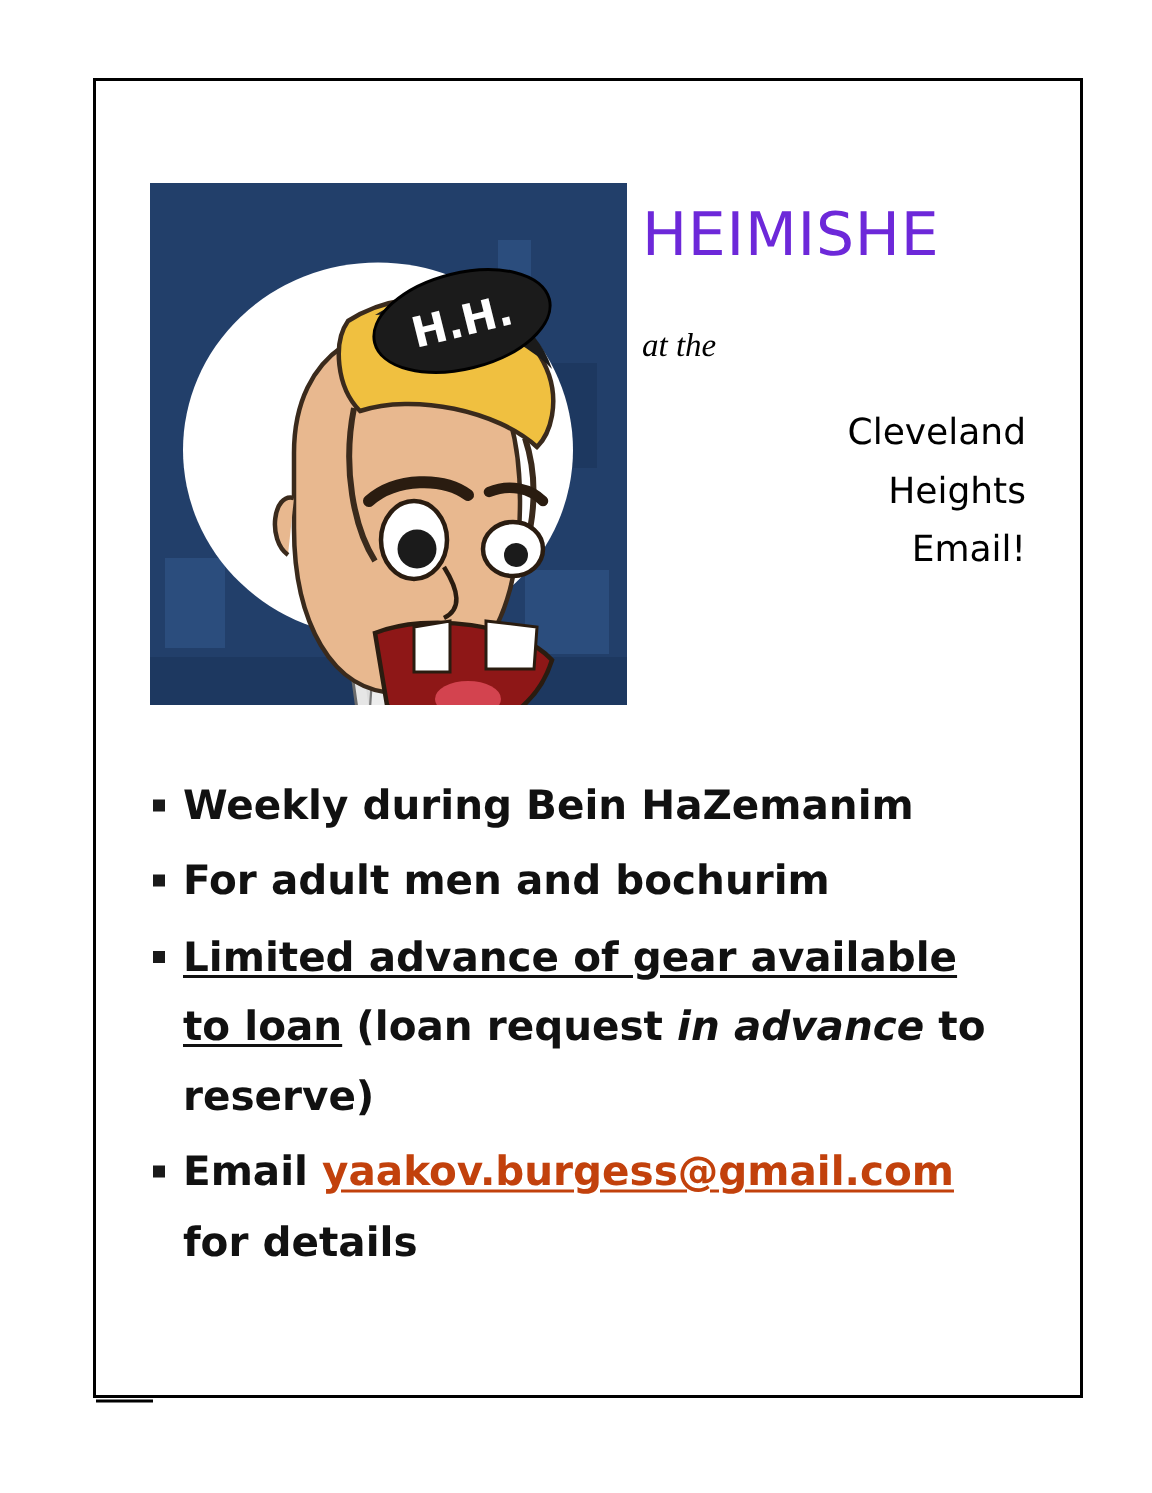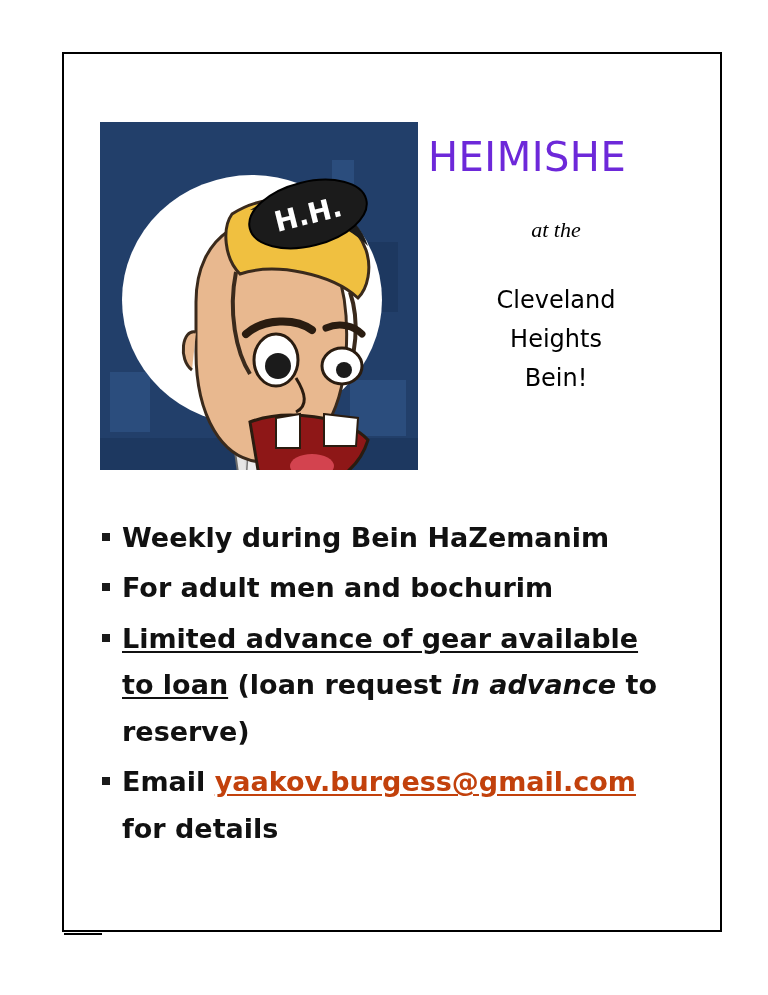--- a/index.html
+++ b/index.html
@@ -81,31 +81,31 @@
     font-family: "DejaVu Sans", sans-serif;
     font-size: 40px;
     letter-spacing: 0.5px;
     color: #6d28d9;
     line-height: 1.28;
     white-space: nowrap;
   }
 
   .at-the {
     margin-top: 34px;
-    text-align: center;
+    text-align: left;
     font-family: "Liberation Serif", serif;
     font-style: italic;
     font-size: 22px;
     color: #000000;
     padding-right: 14px;
   }
 
   .rink-lines {
-    margin-top: 38px;
-    text-align: center;
+    margin-top: 26px;
+    text-align: right;
     font-family: "DejaVu Sans", sans-serif;
     font-size: 24px;
     color: #000000;
     line-height: 1.62;
     padding-right: 14px;
   }
 
   
   .bullets {
     position: absolute;
@@ -210,21 +210,21 @@
         <path d="M178 366 C192 374 206 372 216 364" fill="none" stroke="#2a1c10" stroke-width="3"></path>
       </svg>
     </div>
 
     <div class="title-block">
       <div class="title-line">HEIMISHE</div>
       <div class="at-the">at the</div>
       <div class="rink-lines">
         <div>Cleveland</div>
         <div>Heights</div>
-        <div>Bein!</div>
+        <div>Email!</div>
       </div>
     </div>
   </div>
 
   <div class="bullets">
 
     <div class="bullet-row">
       <span class="sq"></span>
       <span>Weekly during Bein HaZemanim</span>
     </div>

